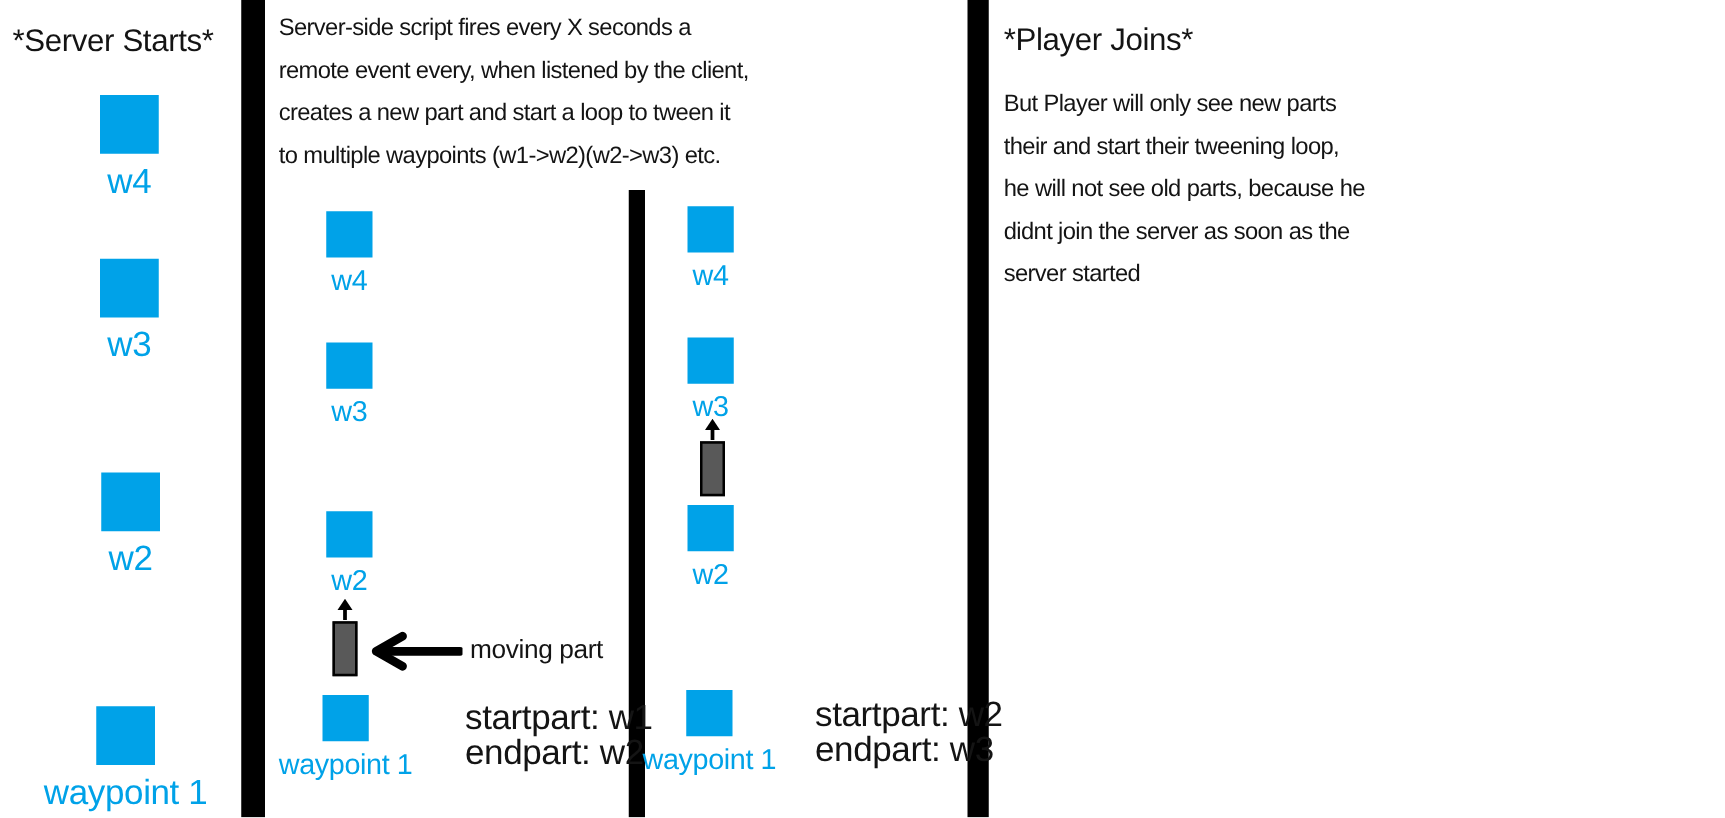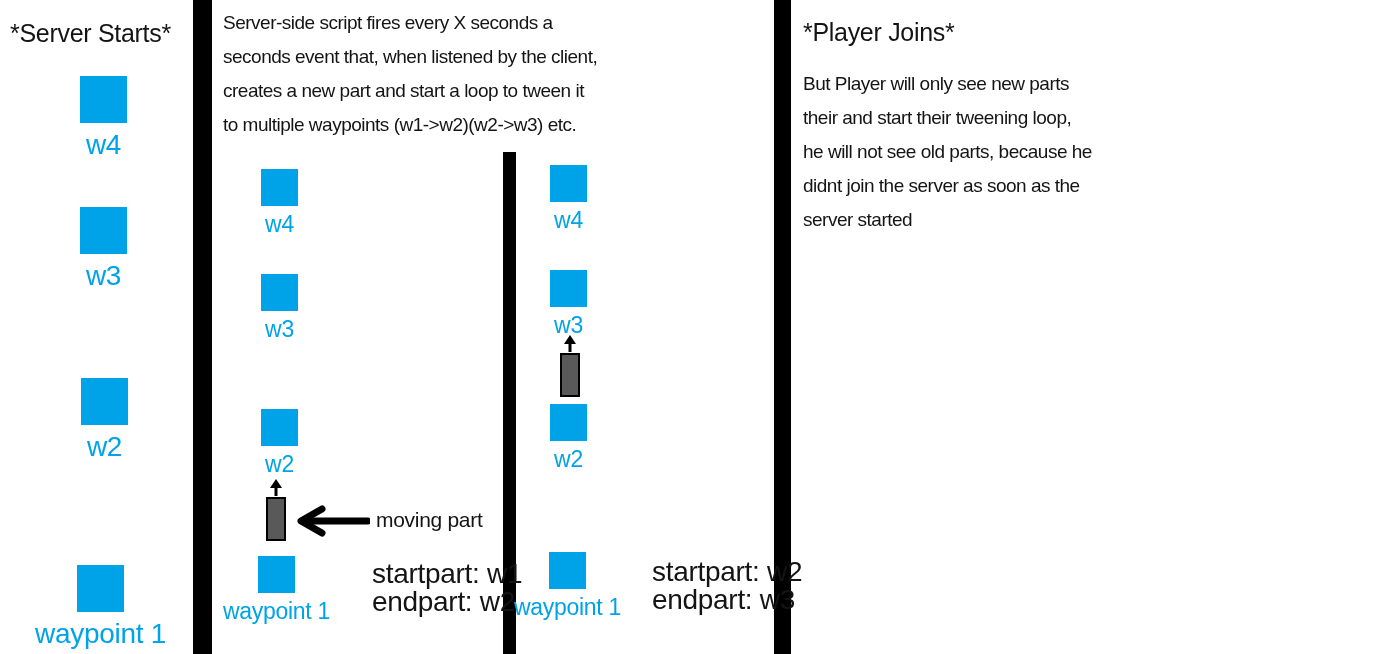--- a/index.html
+++ b/index.html
@@ -48,21 +48,21 @@
     <div class="sq"></div>
     <div class="lbl">w2</div>
   </div>
   <div class="marker lg" style="left:77px;top:565px;">
     <div class="sq"></div>
     <div class="lbl">waypoint 1</div>
   </div>
 
   <div class="desc" style="left:223px;top:6px;">
     <div>Server-side script fires every X seconds a</div>
-    <div>seconds event that, when listened by the client,</div>
+    <div>remote event every, when listened by the client,</div>
     <div>creates a new part and start a loop to tween it</div>
     <div>to multiple waypoints (w1-&gt;w2)(w2-&gt;w3) etc.</div>
   </div>
 
   <div class="marker sm" style="left:261px;top:169px;">
     <div class="sq"></div>
     <div class="lbl">w4</div>
   </div>
   <div class="marker sm" style="left:261px;top:274px;">
     <div class="sq"></div>

